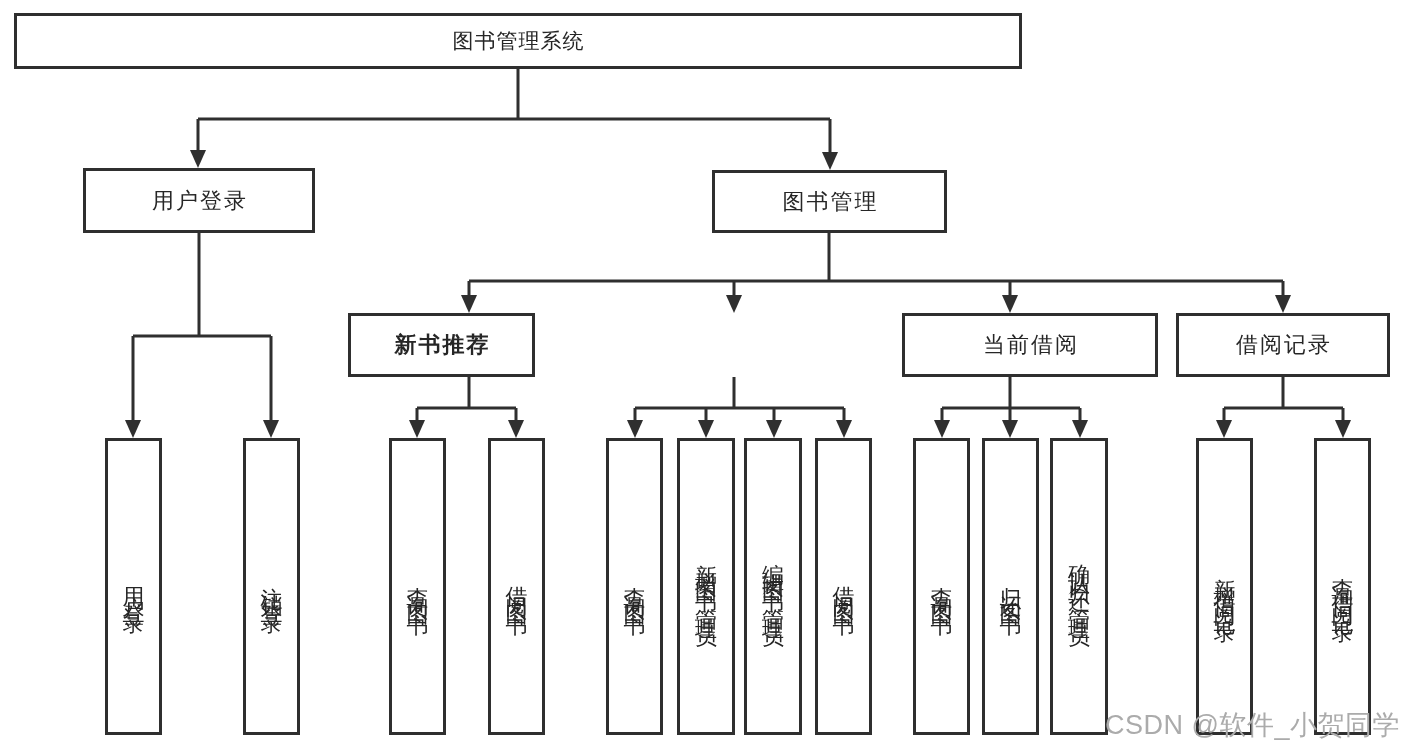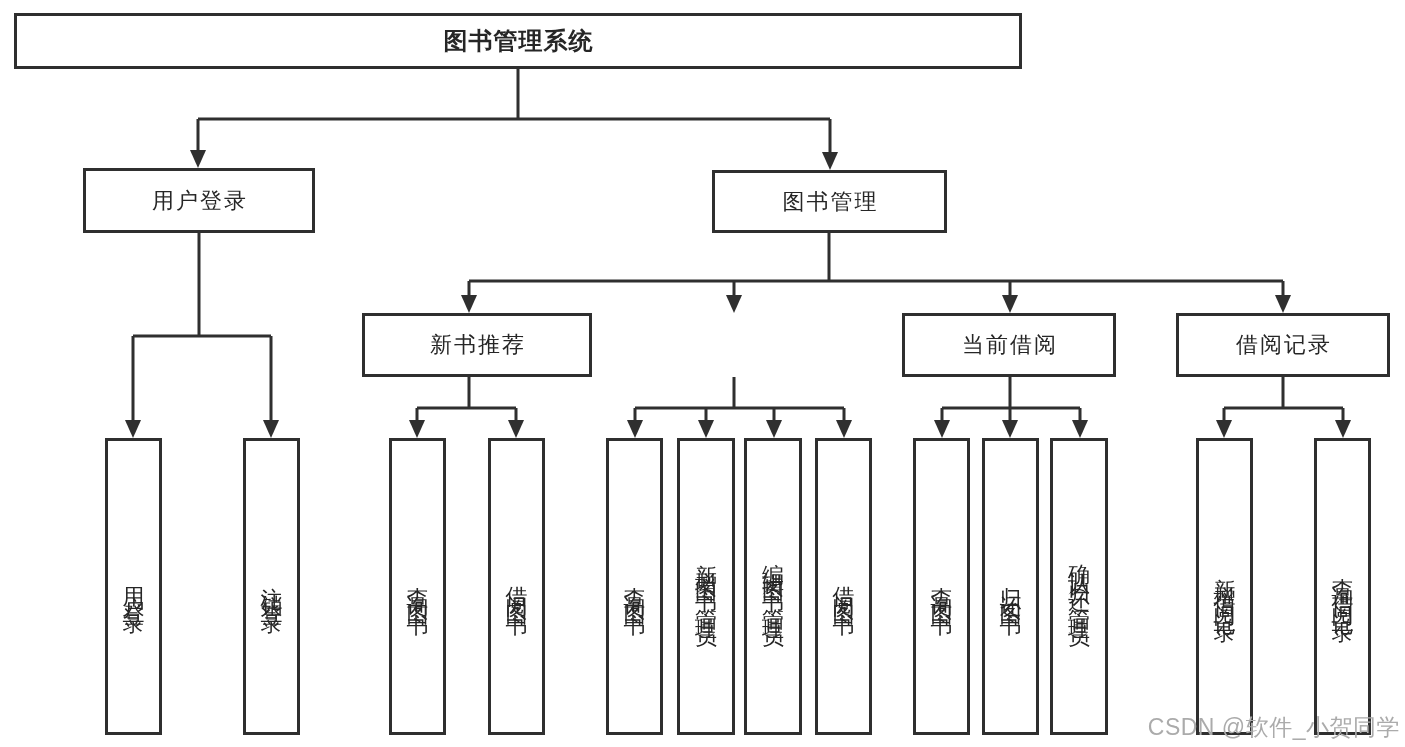--- a/index.html
+++ b/index.html
@@ -37,42 +37,41 @@
     display: flex;
     align-items: center;
     justify-content: center;
     z-index: 2;
   }
   .node span {
     color: var(--text);
     white-space: nowrap;
   }
   .node-root span {
-    font-size: 24px;
+    font-size: 21px;
     letter-spacing: 1px;
     text-indent: 1px;
-    font-weight: bold;
   }
   .node-h span {
     font-size: 22px;
     letter-spacing: 2px;
     text-indent: 2px;
   }
   .node-v span {
     writing-mode: vertical-rl;
     text-orientation: mixed;
     font-size: 22px;
     letter-spacing: 9px;
     line-height: 1;
   }
   #watermark {
     position: absolute;
     right: 5px;
     bottom: 4px;
-    font-size: 23px;
+    font-size: 27px;
     letter-spacing: 0.5px;
     color: var(--watermark);
     z-index: 3;
   }
 </style>
 </head>
 <body>
 
 <div id="canvas">
 
@@ -116,24 +115,24 @@
     <span>图书管理系统</span>
   </div>
 
   <div class="node node-h" style="left:83px; top:168px; width:232px; height:65px;">
     <span>用户登录</span>
   </div>
   <div class="node node-h" style="left:712px; top:170px; width:235px; height:63px;text-align:center;">
     <span>图书管理</span>
   </div>
 
-  <div class="node node-h" style="left:362px; top:313px; width:230px; height:64px;">
+  <div class="node node-h" style="left:348px; top:313px; width:187px; height:64px;font-weight:bold;">
     <span>新书推荐</span>
   </div>
-  <div class="node node-h" style="left:902px; top:313px; width:214px; height:64px;">
+  <div class="node node-h" style="left:902px; top:313px; width:256px; height:64px;">
     <span>当前借阅</span>
   </div>
   <div class="node node-h" style="left:1176px; top:313px; width:214px; height:64px;">
     <span>借阅记录</span>
   </div>
 
   <div class="node node-v" style="left:105px; top:438px; width:57px; height:297px;">
     <span>用户登录</span>
   </div>
   <div class="node node-v" style="left:243px; top:438px; width:57px; height:297px;">

